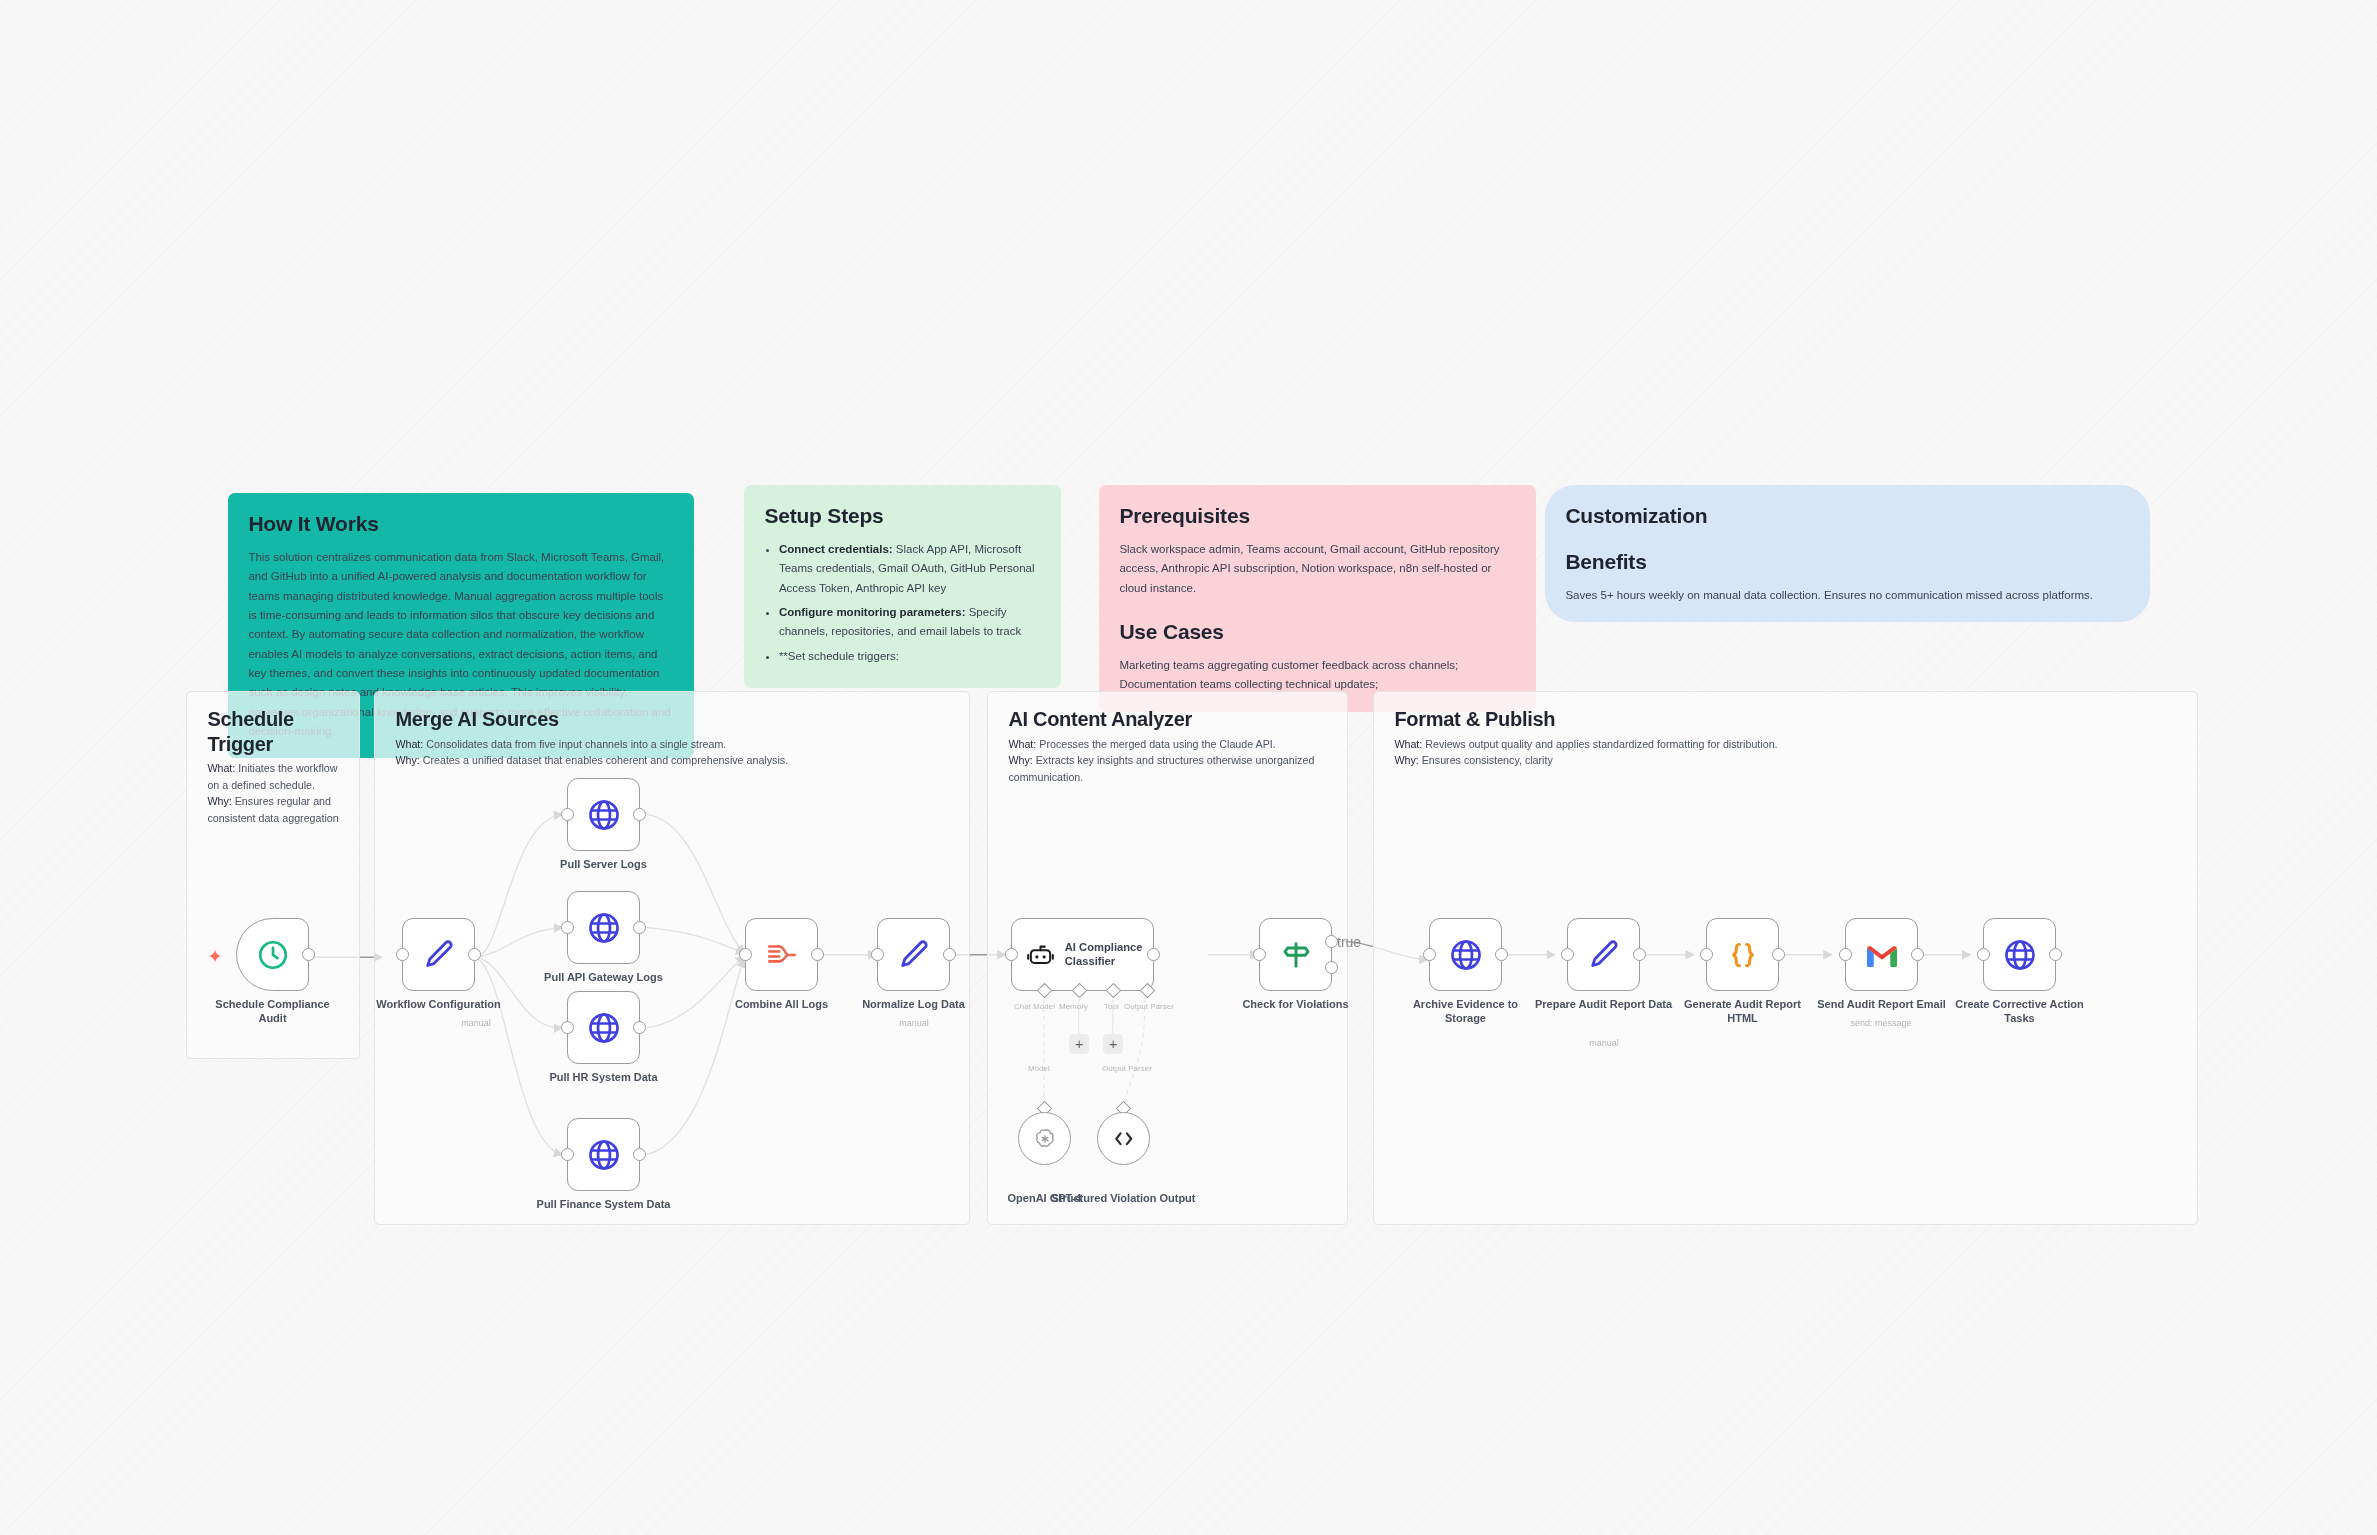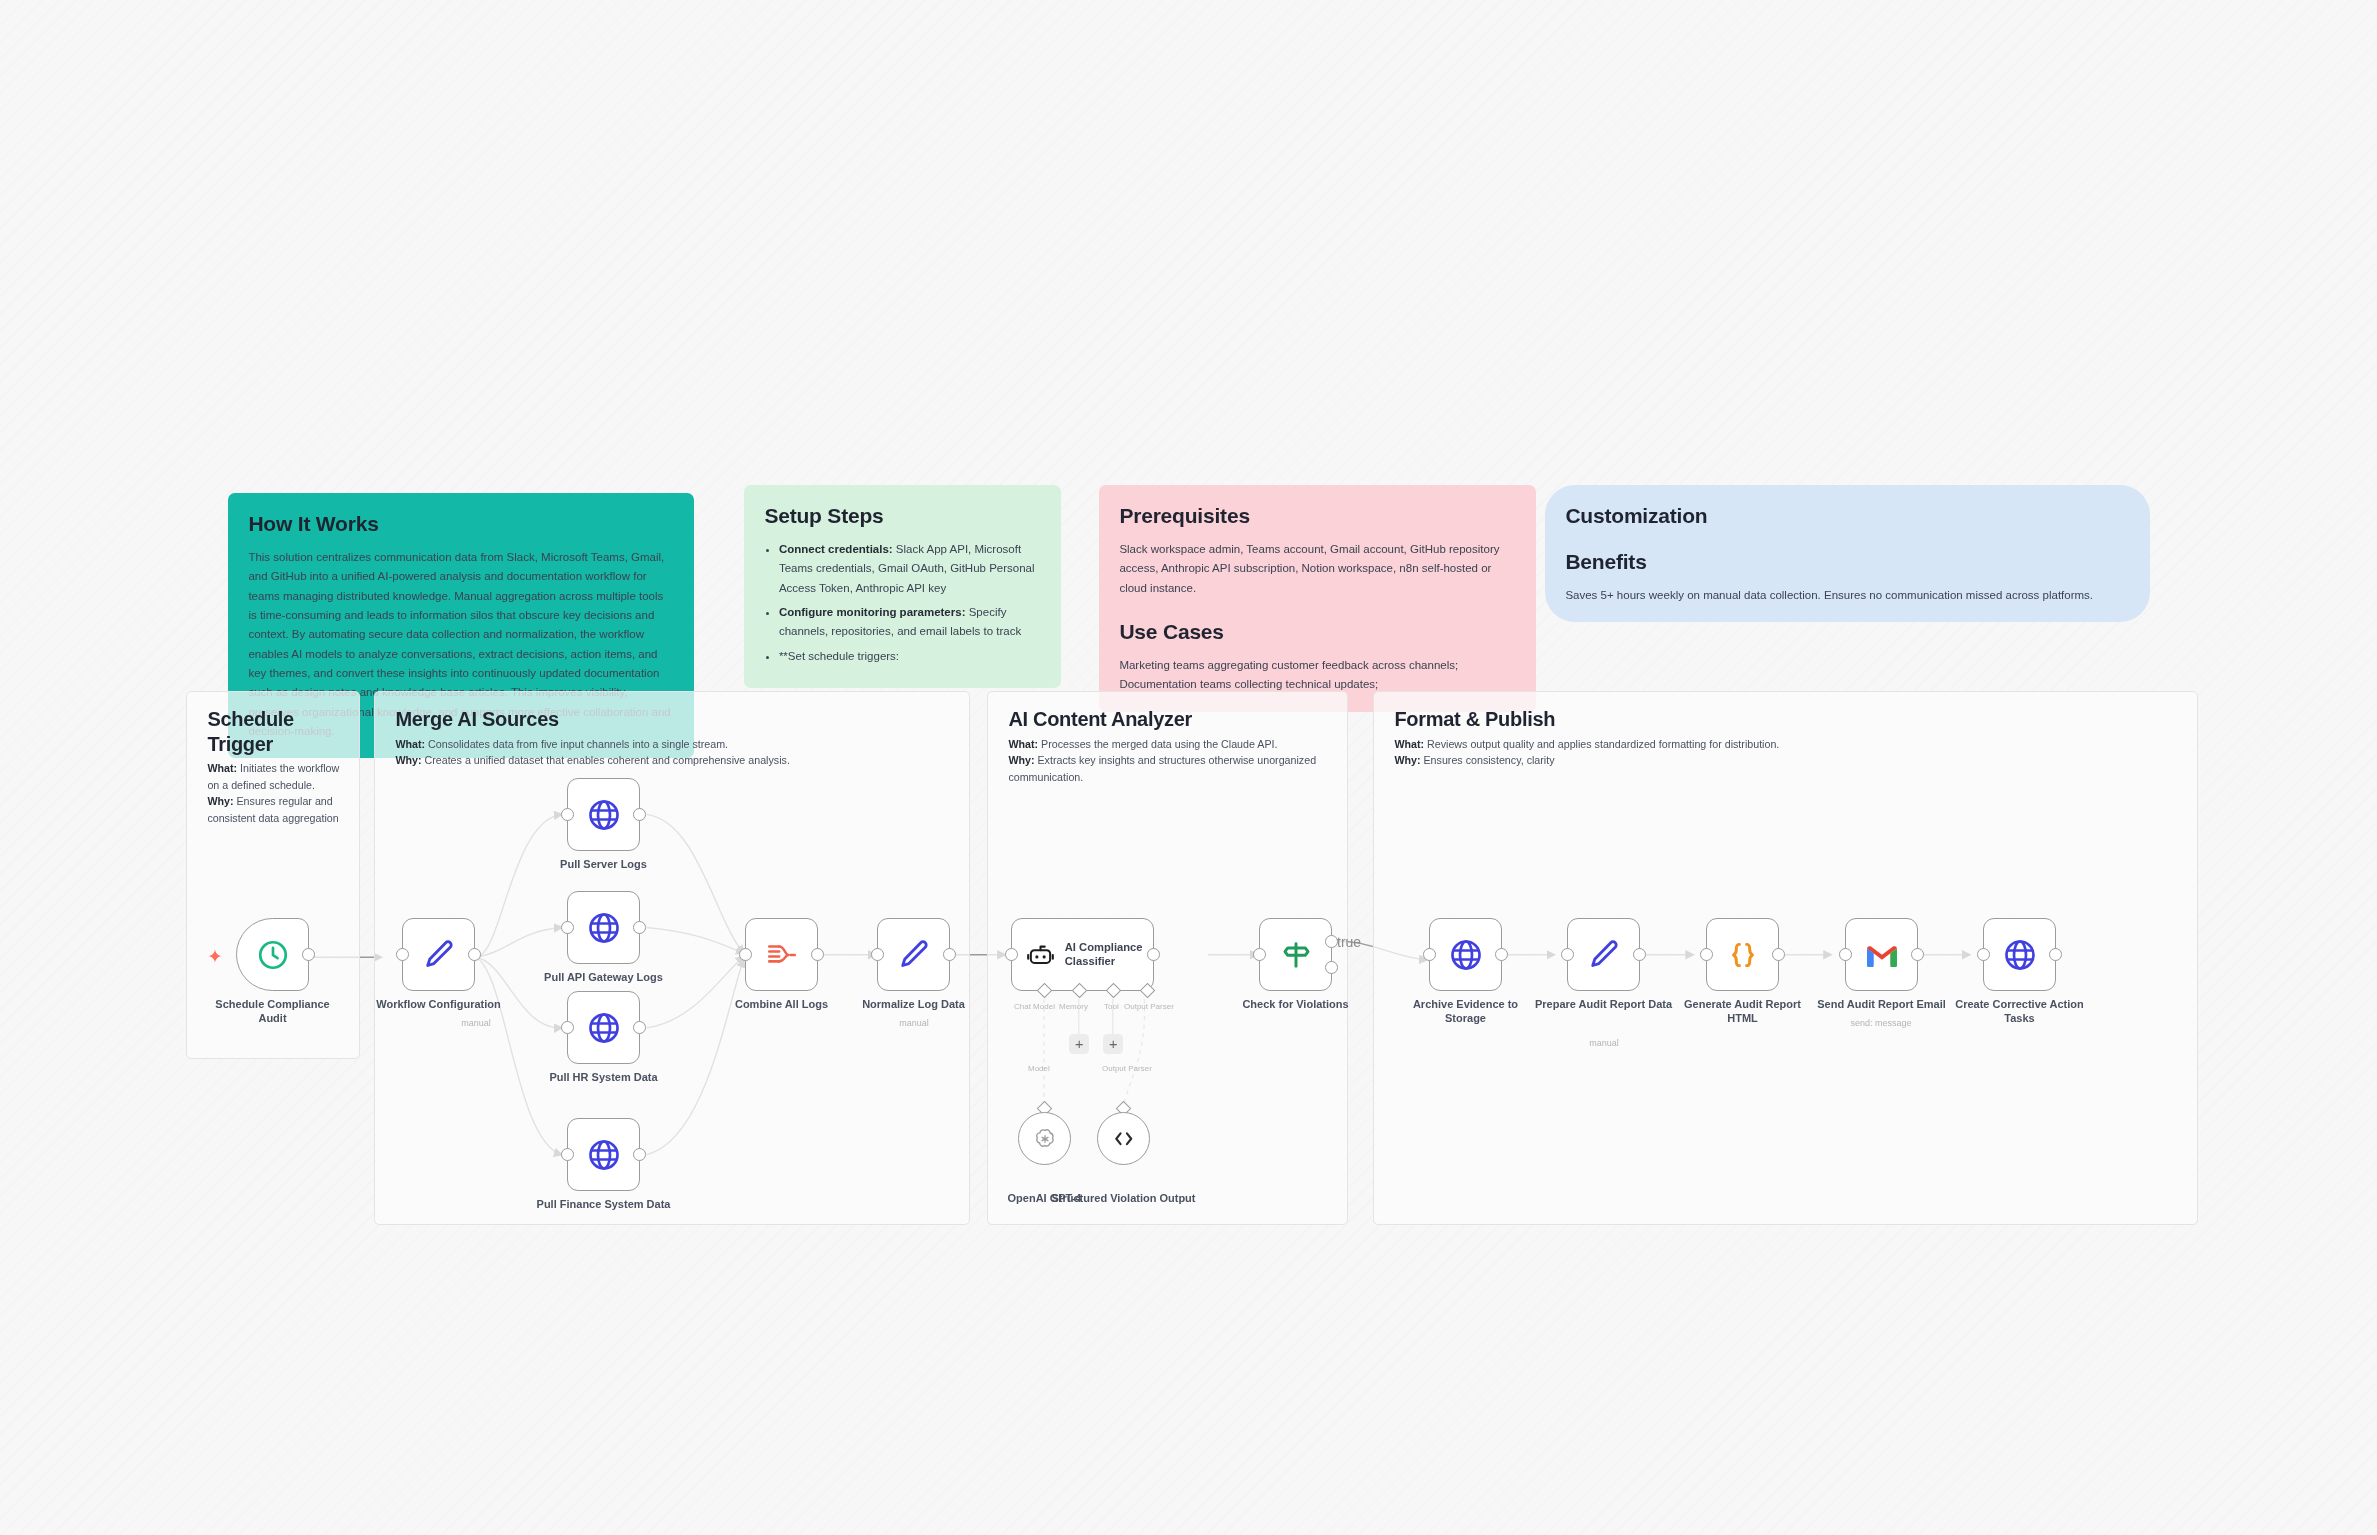--- a/index.html
+++ b/index.html
@@ -58,21 +58,21 @@
   .section-head { position: absolute; left: 20.4px; top: 15.3px; right: 15.3px; }
   .section-title {
     font-size: 20px;
     font-weight: 700;
     color: #1f2430;
     letter-spacing: -0.3px;
     line-height: 1.22;
     margin-bottom: 4px;
   }
   .section-desc { font-size: 10.7px; line-height: 1.56; color: #4a5160; }
-  .section-desc b { font-weight: 700; color: #262b36; }
+  .section-desc b { font-weight: 400; color: #262b36; }
 
   #sec-schedule { left: 186px;  top: 691px; width: 174px;  height: 368px; }
   #sec-merge    { left: 374px;  top: 691px; width: 596px;  height: 534px; }
   #sec-ai       { left: 987px; top: 691px; width: 361px;  height: 534px; }
   #sec-format   { left: 1373px; top: 691px; width: 825px;  height: 534px; }
 
   
   .node {
     position: absolute;
     width: 73px; height: 73px;

